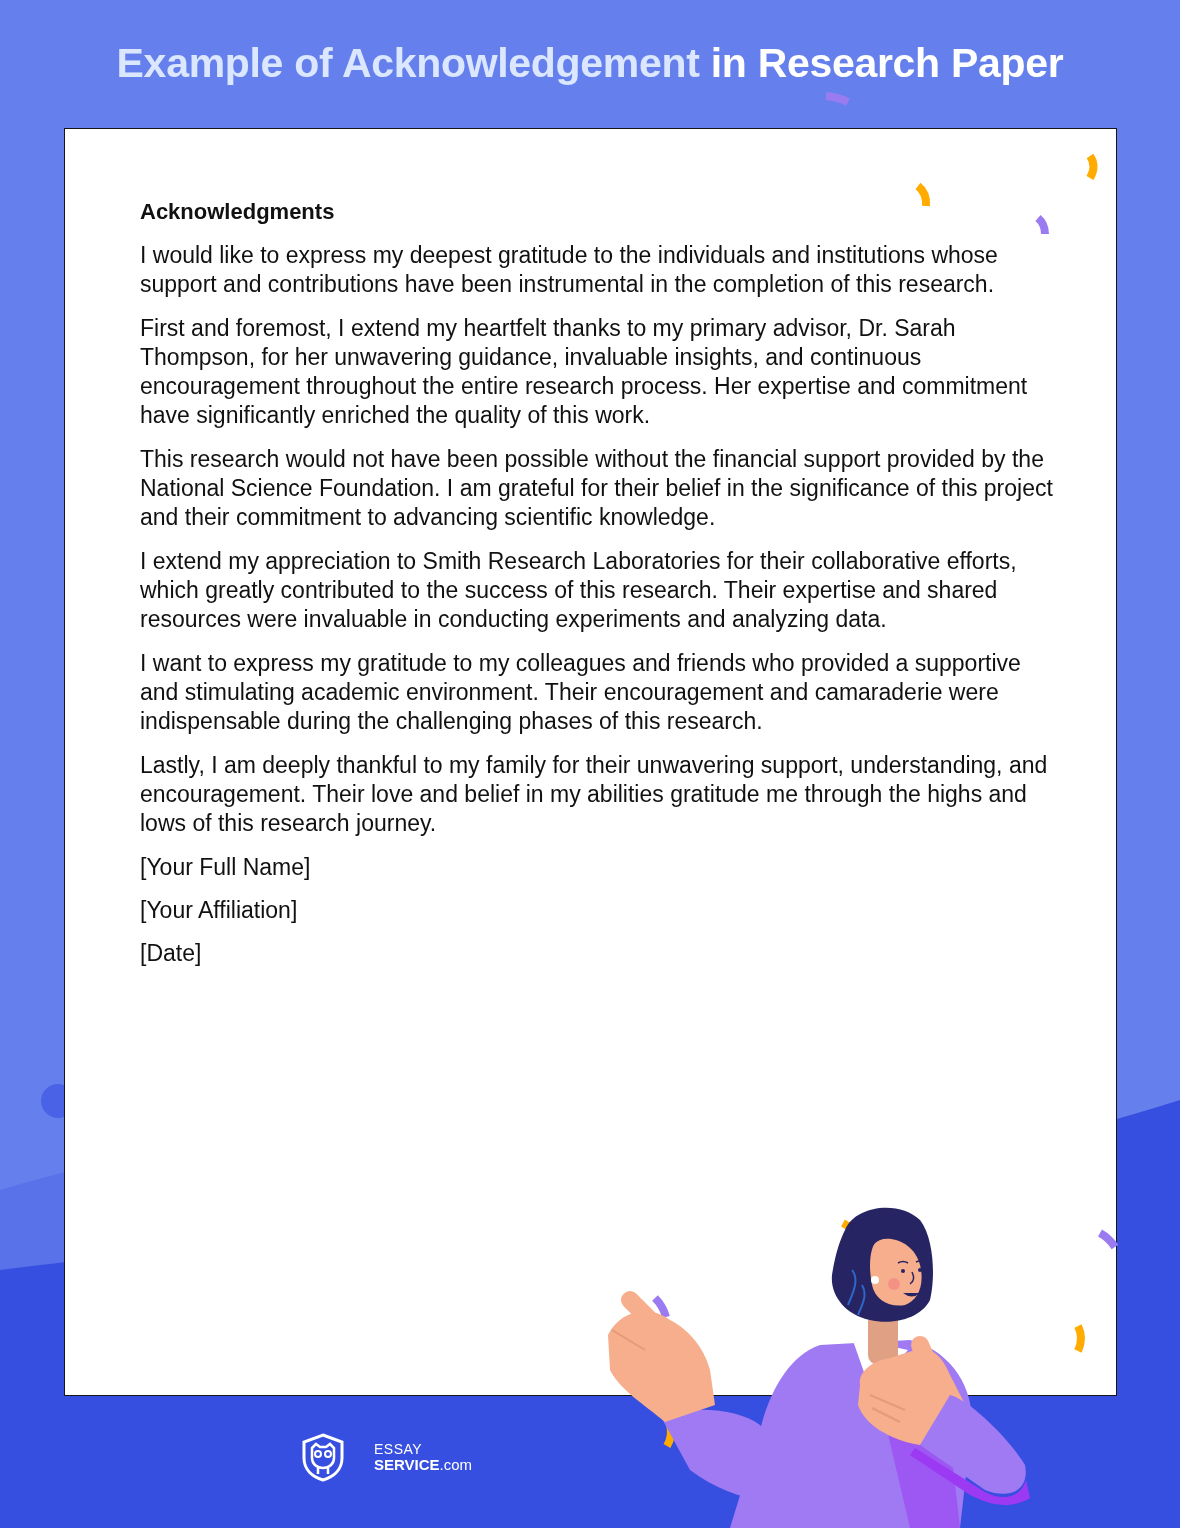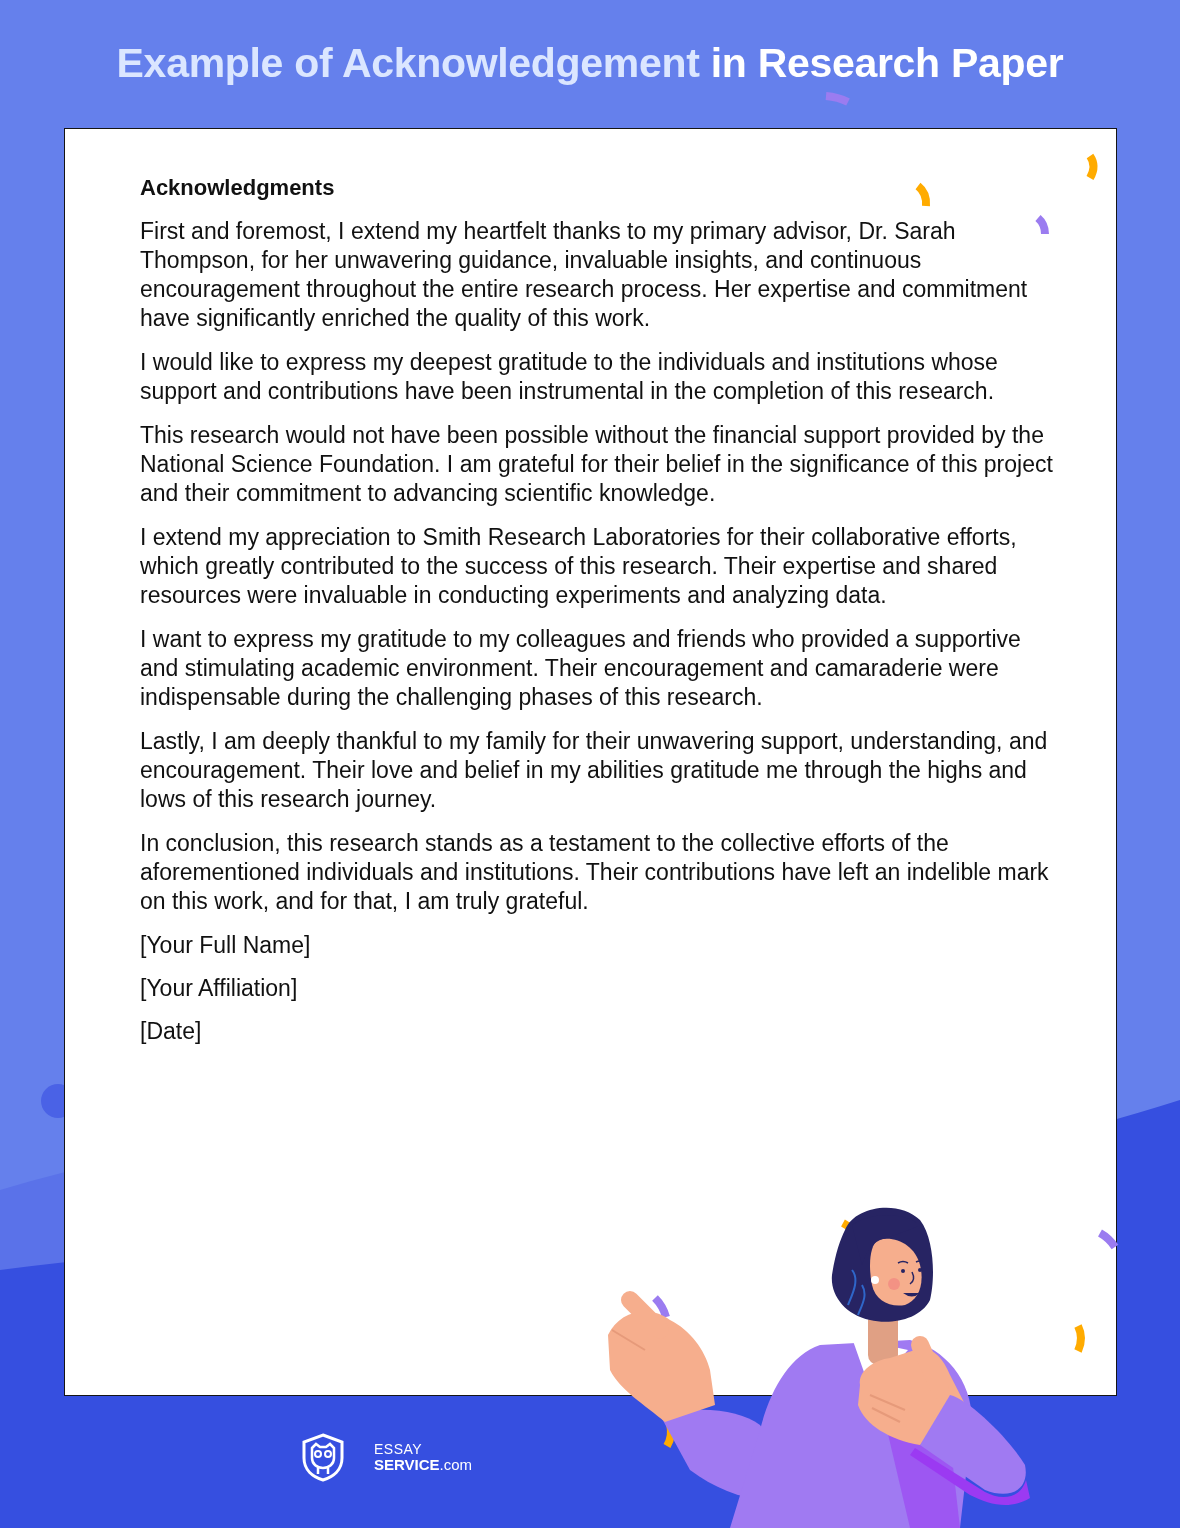--- a/index.html
+++ b/index.html
@@ -28,21 +28,21 @@
     .paper {
       position: absolute;
       left: 64px; top: 128px;
       width: 1053px; height: 1268px;
       background: #ffffff;
       border: 1.5px solid #151515;
       z-index: 3;
     }
     .doc {
       position: absolute;
-      left: 75px; top: 44px;
+      left: 75px; top: 68px;
       width: 920px;
       color: #111111;
       font-family: "Liberation Sans", sans-serif;
       font-size: 23px;
       line-height: 29px;
     }
     .doc h2 {
       font-size: 22px;
       font-weight: bold;
       line-height: 30px;
@@ -85,27 +85,26 @@
 </svg>
 
 <h1 class="page-title">
   <span class="t1">Example of Acknowledgement</span>
   <span class="t2">in Research Paper</span>
 </h1>
 
 <div class="paper">
   <div class="doc">
     <h2>Acknowledgments</h2>
+    <p>I would like to express my deepest gratitude to the individuals and institutions whose support and contributions have been instrumental in the completion of this research.</p>
     <p>First and foremost, I extend my heartfelt thanks to my primary advisor, Dr. Sarah Thompson, for her unwavering guidance, invaluable insights, and continuous encouragement throughout the entire research process. Her expertise and commitment have significantly enriched the quality of this work.</p>
-    <p>I would like to express my deepest gratitude to the individuals and institutions whose support and contributions have been instrumental in the completion of this research.</p>
     <p>This research would not have been possible without the financial support provided by the National Science Foundation. I am grateful for their belief in the significance of this project and their commitment to advancing scientific knowledge.</p>
     <p>I extend my appreciation to Smith Research Laboratories for their collaborative efforts, which greatly contributed to the success of this research. Their expertise and shared resources were invaluable in conducting experiments and analyzing data.</p>
     <p>I want to express my gratitude to my colleagues and friends who provided a supportive and stimulating academic environment. Their encouragement and camaraderie were indispensable during the challenging phases of this research.</p>
     <p>Lastly, I am deeply thankful to my family for their unwavering support, understanding, and encouragement. Their love and belief in my abilities gratitude me through the highs and lows of this research journey.</p>
-    <p>In conclusion, this research stands as a testament to the collective efforts of the aforementioned individuals and institutions. Their contributions have left an indelible mark on this work, and for that, I am truly grateful.</p>
     <p class="sig">[Your Full Name]</p>
     <p class="sig">[Your Affiliation]</p>
     <p class="sig">[Date]</p>
   </div>
 </div>
 
 <svg class="confetti" viewBox="0 0 1180 1528">
   <g stroke-linecap="butt" fill="none" stroke-width="8">
     <path d="M826 96 Q 838 97 848 102" stroke="#9b7cf0"></path>
     <path d="M1090 156 Q 1097 166 1090 178" stroke="#ffab00"></path>

